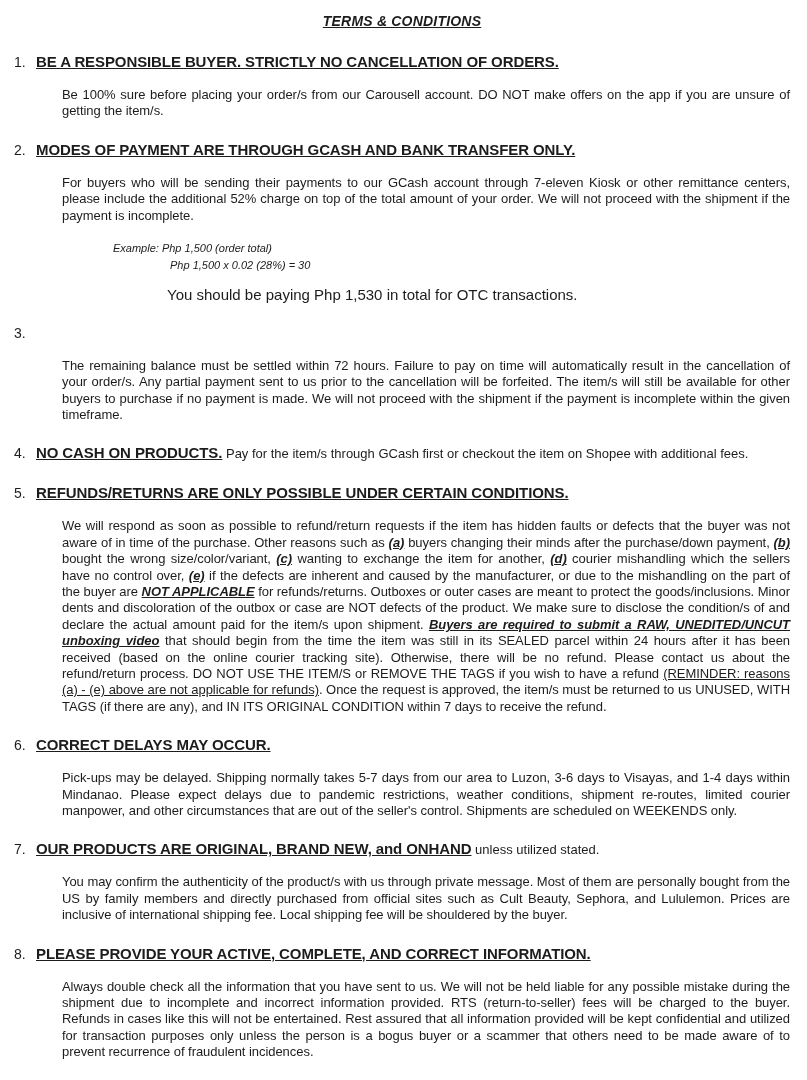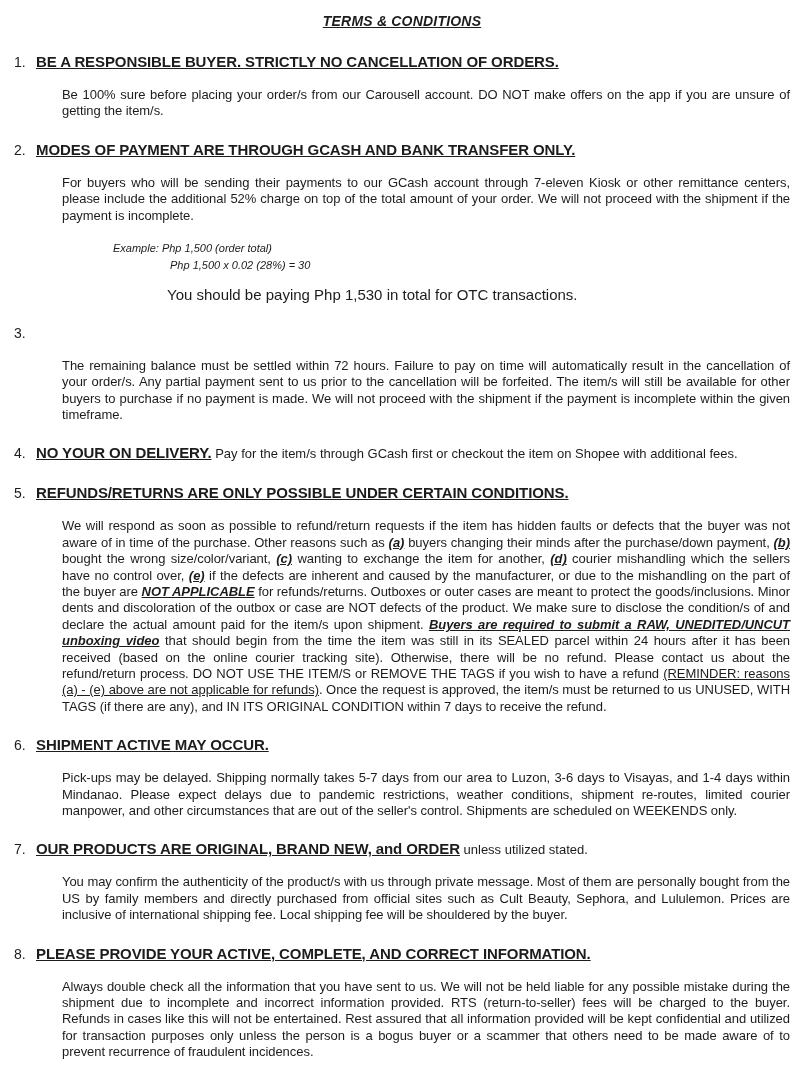--- a/index.html
+++ b/index.html
@@ -59,49 +59,49 @@
       <span class="num">3.</span>
     </div>
     <div>
           <p class="para"><span>The remaining balance must be settled within 72 hours. Failure to pay on time will automatically result in the cancellation of your order/s. Any partial payment sent to us prior to the cancellation will be forfeited. The item/s will still be available for other buyers to purchase if no payment is made. We will not proceed with the shipment if the payment is incomplete within the given timeframe.</span></p>
         </div>
   </section>
 
   <section class="section">
     <div class="heading-row">
       <span class="num">4.</span>
-      <span class="heading"><span class="b">NO YOUR ON DELIVERY.</span><span class="plain"> Pay for the item/s through GCash first or checkout the item on Shopee with additional fees.</span></span>
+      <span class="heading"><span class="b">NO CASH ON PRODUCTS.</span><span class="plain"> Pay for the item/s through GCash first or checkout the item on Shopee with additional fees.</span></span>
     </div>
     <div></div>
   </section>
 
   <section class="section">
     <div class="heading-row">
       <span class="num">5.</span>
       <span class="heading"><span class="b">REFUNDS/RETURNS ARE ONLY POSSIBLE UNDER CERTAIN CONDITIONS.</span></span>
     </div>
     <div>
           <p class="para"><span>We will respond as soon as possible to refund/return requests if the item has hidden faults or defects that the buyer was not aware of in time of the purchase. Other reasons such as </span><span class="b i">(a)</span><span> buyers changing their minds after the purchase/down payment, </span><span class="b i">(b)</span><span> bought the wrong size/color/variant, </span><span class="b i">(c)</span><span> wanting to exchange the item for another, </span><span class="b i">(d)</span><span> courier mishandling which the sellers have no control over, </span><span class="b i">(e)</span><span> if the defects are inherent and caused by the manufacturer, or due to the mishandling on the part of the buyer are </span><span class="b i">NOT APPLICABLE</span><span> for refunds/returns. Outboxes or outer cases are meant to protect the goods/inclusions. Minor dents and discoloration of the outbox or case are NOT defects of the product. We make sure to disclose the condition/s of and declare the actual amount paid for the item/s upon shipment. </span><span class="b i">Buyers are required to submit a RAW, UNEDITED/UNCUT unboxing video</span><span> that should begin from the time the item was still in its SEALED parcel within 24 hours after it has been received (based on the online courier tracking site). Otherwise, there will be no refund. Please contact us about the refund/return process. DO NOT USE THE ITEM/S or REMOVE THE TAGS if you wish to have a refund </span><span class="u">(REMINDER: reasons (a) - (e) above are not applicable for refunds)</span><span>. Once the request is approved, the item/s must be returned to us UNUSED, WITH TAGS (if there are any), and IN ITS ORIGINAL CONDITION within 7 days to receive the refund.</span></p>
         </div>
   </section>
 
   <section class="section">
     <div class="heading-row">
       <span class="num">6.</span>
-      <span class="heading"><span class="b">SHIPMENT ACTIVE MAY OCCUR.</span></span>
+      <span class="heading"><span class="b">CORRECT DELAYS MAY OCCUR.</span></span>
     </div>
     <div>
           <p class="para"><span>Pick-ups may be delayed. Shipping normally takes 5-7 days from our area to Luzon, 3-6 days to Visayas, and 1-4 days within Mindanao. Please expect delays due to pandemic restrictions, weather conditions, shipment re-routes, limited courier manpower, and other circumstances that are out of the seller's control. Shipments are scheduled on WEEKENDS only.</span></p>
         </div>
   </section>
 
   <section class="section">
     <div class="heading-row">
       <span class="num">7.</span>
-      <span class="heading"><span class="b">OUR PRODUCTS ARE ORIGINAL, BRAND NEW, and ORDER</span><span class="plain"> unless utilized stated.</span></span>
+      <span class="heading"><span class="b">OUR PRODUCTS ARE ORIGINAL, BRAND NEW, and ONHAND</span><span class="plain"> unless utilized stated.</span></span>
     </div>
     <div>
           <p class="para"><span>You may confirm the authenticity of the product/s with us through private message. Most of them are personally bought from the US by family members and directly purchased from official sites such as Cult Beauty, Sephora, and Lululemon. Prices are inclusive of international shipping fee. Local shipping fee will be shouldered by the buyer.</span></p>
         </div>
   </section>
 
   <section class="section">
     <div class="heading-row">
       <span class="num">8.</span>
       <span class="heading"><span class="b">PLEASE PROVIDE YOUR ACTIVE, COMPLETE, AND CORRECT INFORMATION.</span></span>

